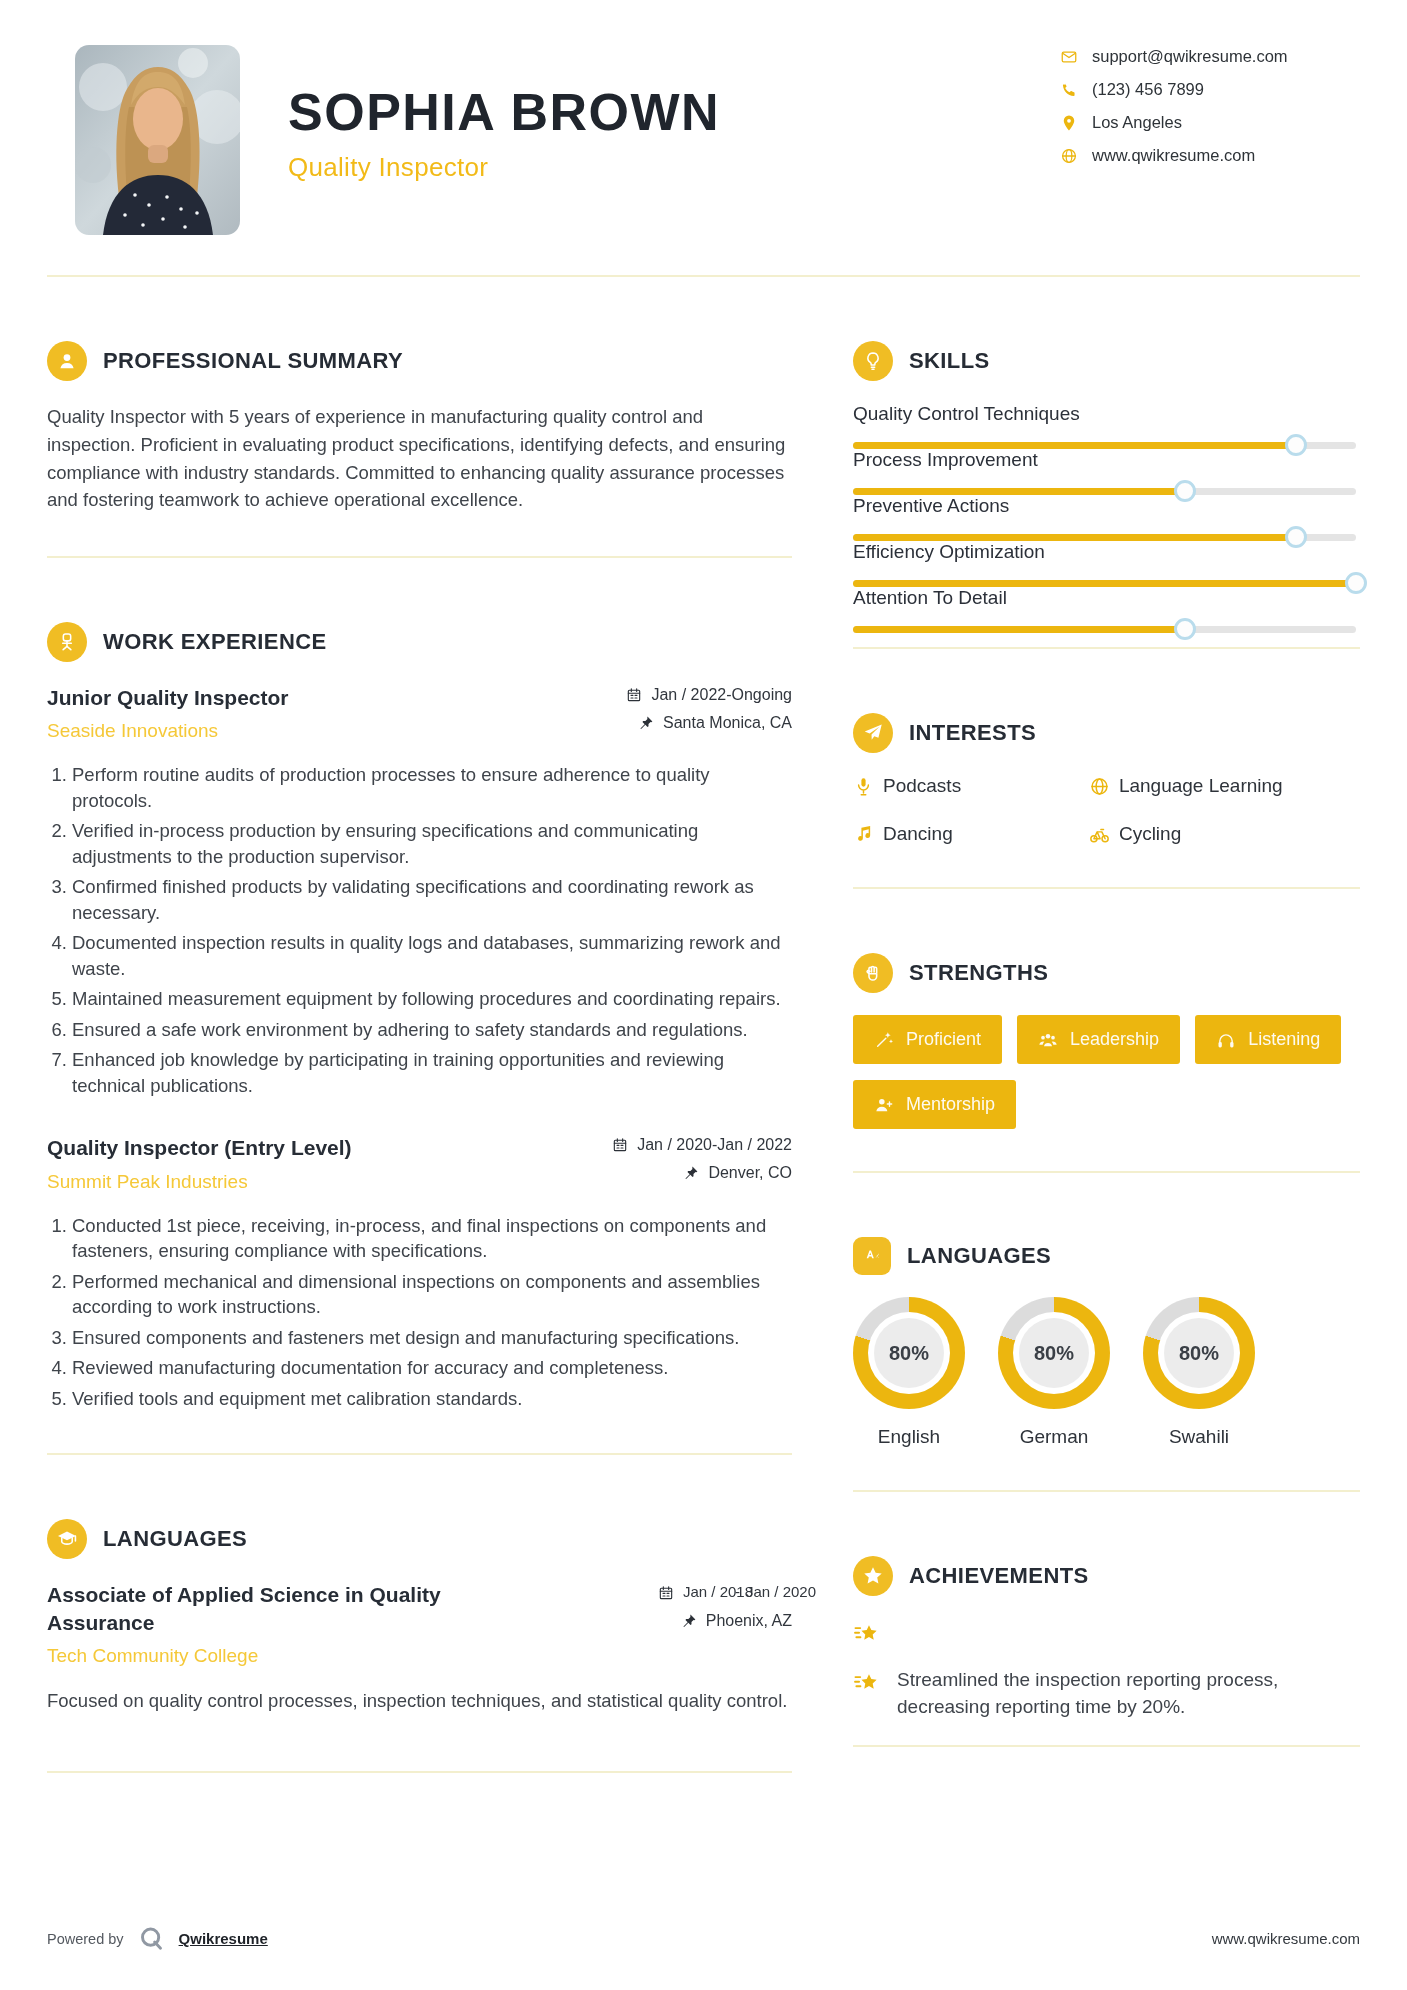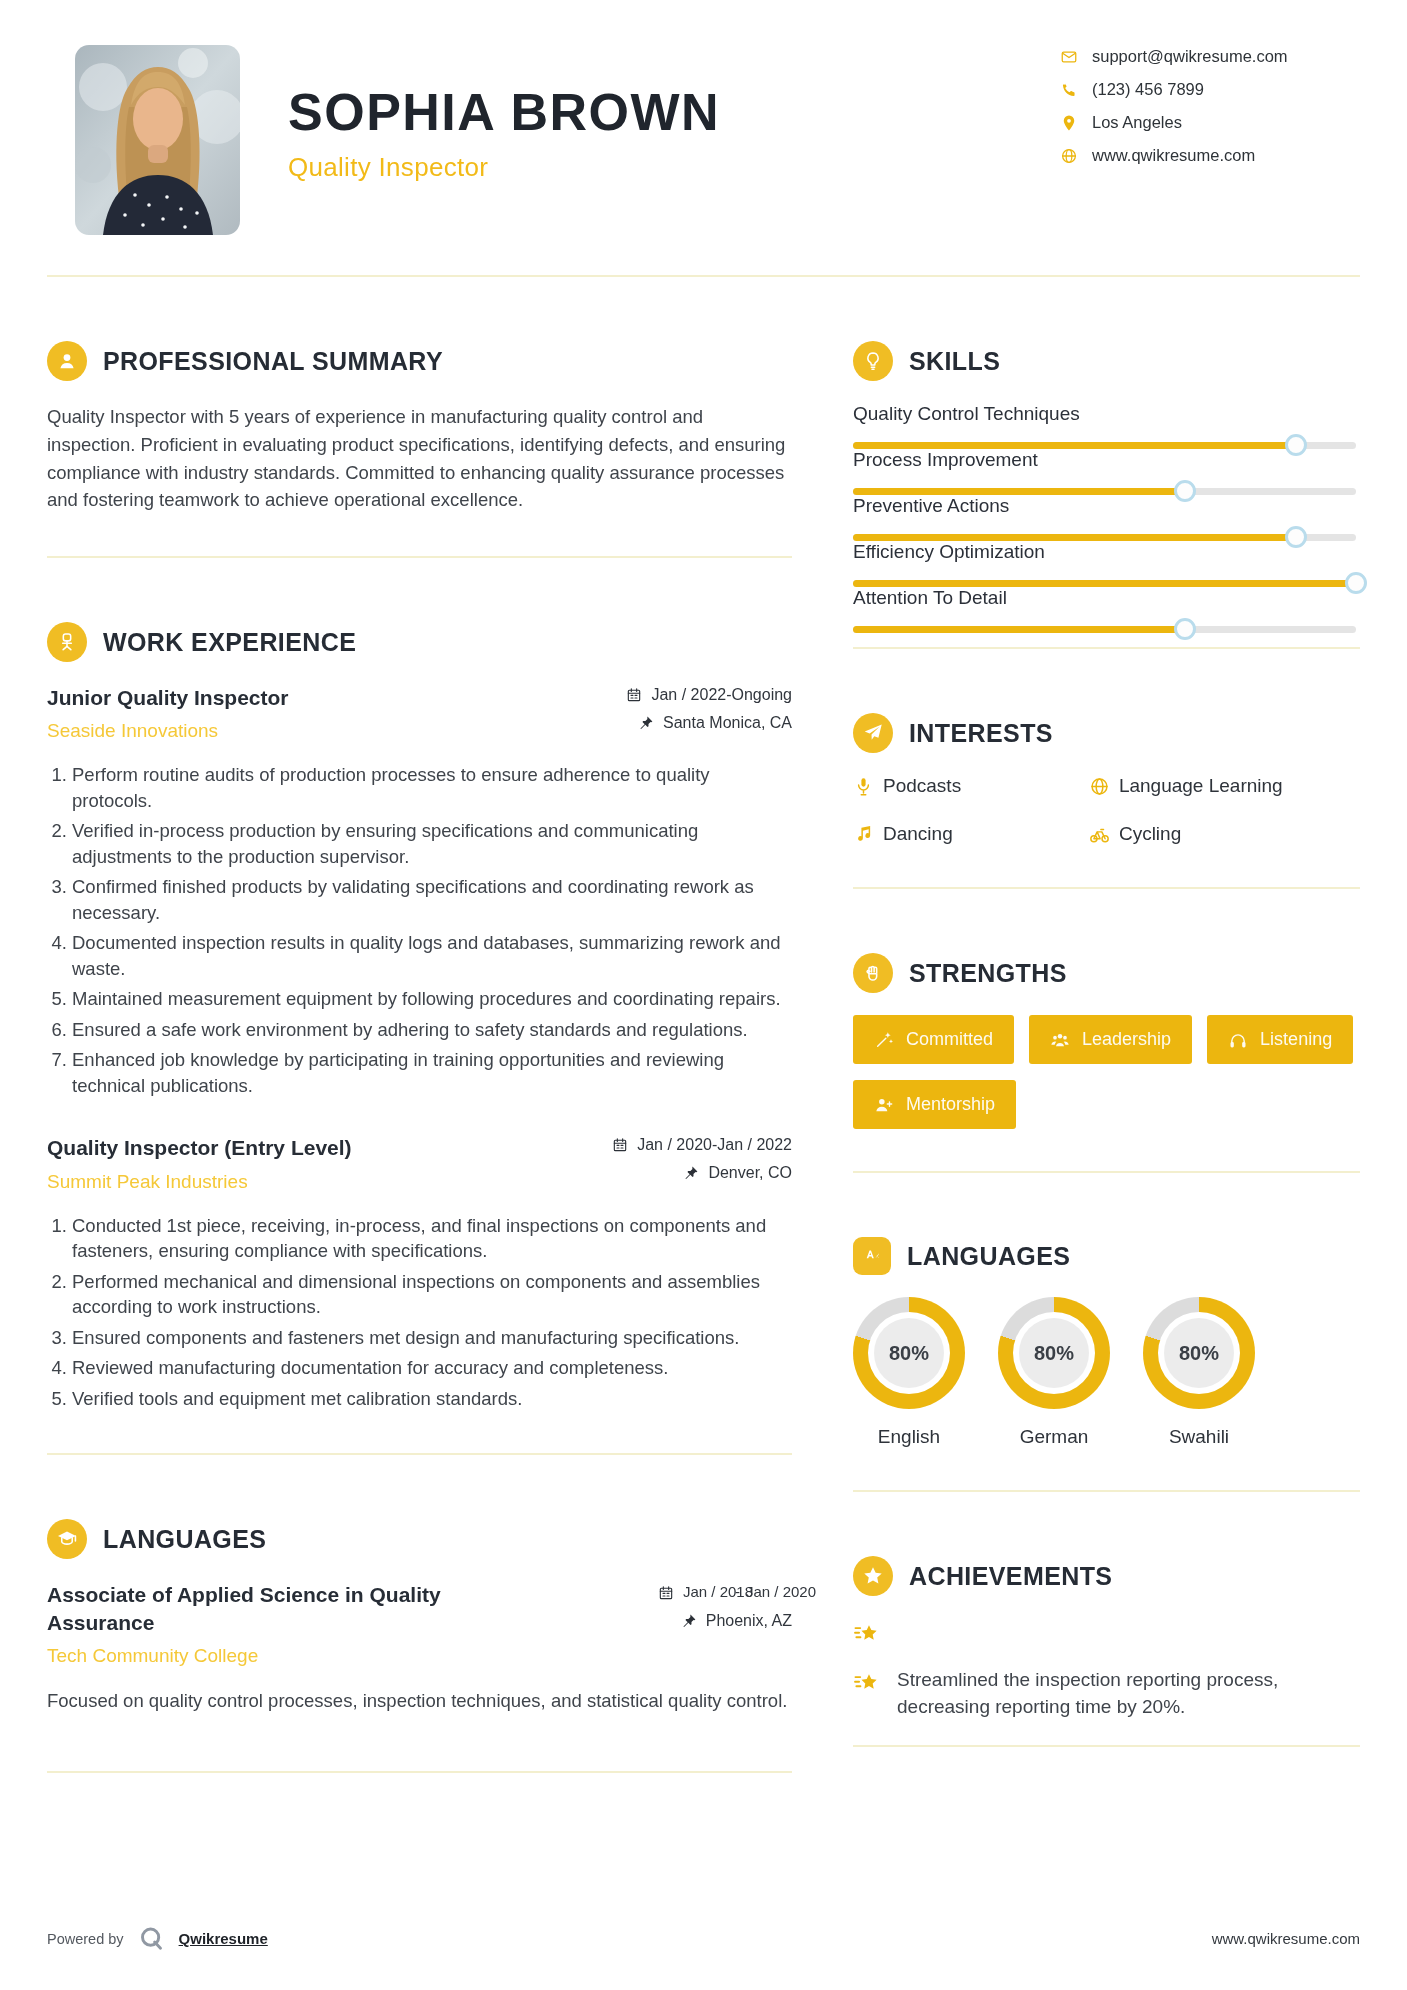--- a/index.html
+++ b/index.html
@@ -36,21 +36,21 @@
 
   
   .content{display:flex;padding:0 47px;gap:61px;align-items:flex-start;}
   .col-left{width:745px;flex:0 0 auto;}
   .col-right{flex:1 1 auto;min-width:0;}
   section{padding-top:64px;}
   .sec-head{display:flex;align-items:center;gap:16px;margin-bottom:22px;}
   .badge{width:40px;height:40px;border-radius:50%;background:var(--accent-badge);color:#fff;display:flex;align-items:center;justify-content:center;flex:0 0 auto;}
   .badge.square{border-radius:9px;width:38px;height:38px;}
   .badge svg{width:22px;height:22px;}
-  h2{font-size:25px;font-weight:700;color:var(--heading);letter-spacing:.4px;}
+  h2{font-size:22px;font-weight:700;color:var(--heading);letter-spacing:.4px;}
   .body{font-size:18.5px;line-height:1.5;color:var(--text);}
 
   
   .job{margin-top:6px;}
   .job + .job{margin-top:36px;}
   .job-head{display:flex;justify-content:space-between;align-items:flex-start;margin-bottom:20px;}
   .job-title{font-size:21px;font-weight:700;color:#272d36;max-width:500px;line-height:1.3;}
   .company{font-size:19px;color:var(--company);margin-top:9px;}
   .meta{text-align:right;flex:0 0 auto;padding-top:2px;}
   .meta-row{display:flex;justify-content:flex-end;align-items:center;gap:9px;font-size:16px;color:#31363d;white-space:nowrap;}
@@ -450,21 +450,21 @@
           <h2>STRENGTHS</h2>
         </div>
         <div class="strength-wrap" id="strengths">
             <button class="strength">
     <span class="sic">
                 <svg viewBox="0 0 24 24" fill="none" stroke="currentColor" stroke-width="1.7" stroke-linecap="round" stroke-linejoin="round">
                   <path d="M4.4 19.6L14.2 9.8"></path>
                   <path fill="currentColor" stroke="none" d="M16.6 2.8l1 2.4 2.4 1-2.4 1-1 2.4-1-2.4-2.4-1 2.4-1zM20.4 11.2l.7 1.7 1.7.7-1.7.7-.7 1.7-.7-1.7-1.7-.7 1.7-.7z"></path>
                 </svg>
               </span>
-    <span>Committed</span>
+    <span>Proficient</span>
   </button>
             <button class="strength">
     <span class="sic">
                 <svg viewBox="0 0 24 24" fill="none" stroke="currentColor" stroke-width="1.7" stroke-linecap="round" stroke-linejoin="round">
                   <circle cx="12" cy="7.6" r="2.7" fill="currentColor" stroke="none"></circle>
                   <circle cx="6" cy="9.2" r="2.2" fill="currentColor" stroke="none"></circle>
                   <circle cx="18" cy="9.2" r="2.2" fill="currentColor" stroke="none"></circle>
                   <path fill="currentColor" stroke="none" d="M7.2 19.4a4.9 4.9 0 0 1 9.6 0zM1.6 17.6a4.5 4.5 0 0 1 6-3.4 6.9 6.9 0 0 0-2 3.4zM22.4 17.6a4.5 4.5 0 0 0-6-3.4 6.9 6.9 0 0 1 2 3.4z"></path>
                 </svg>
               </span>

